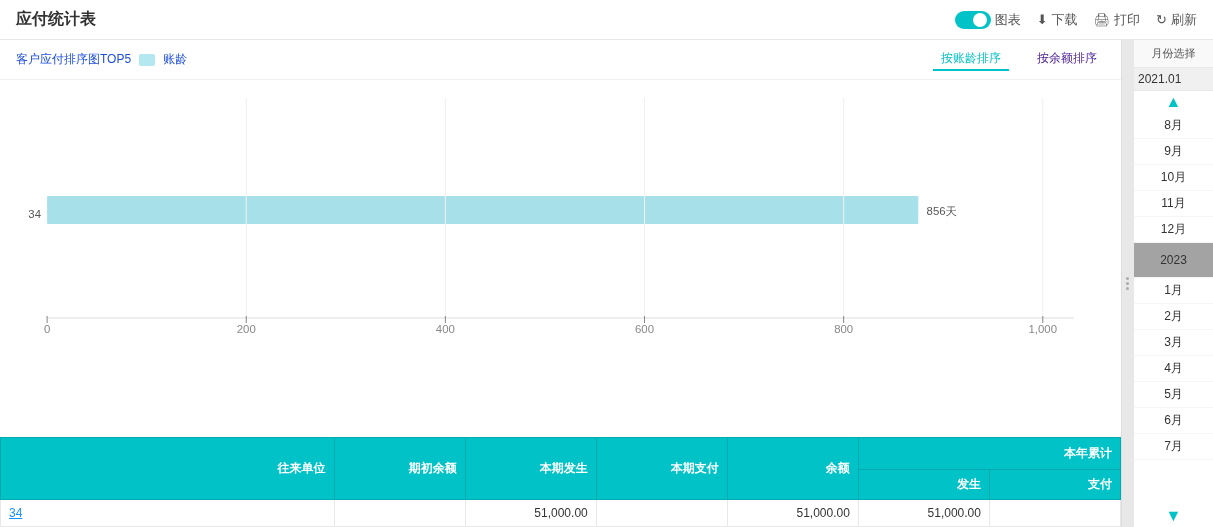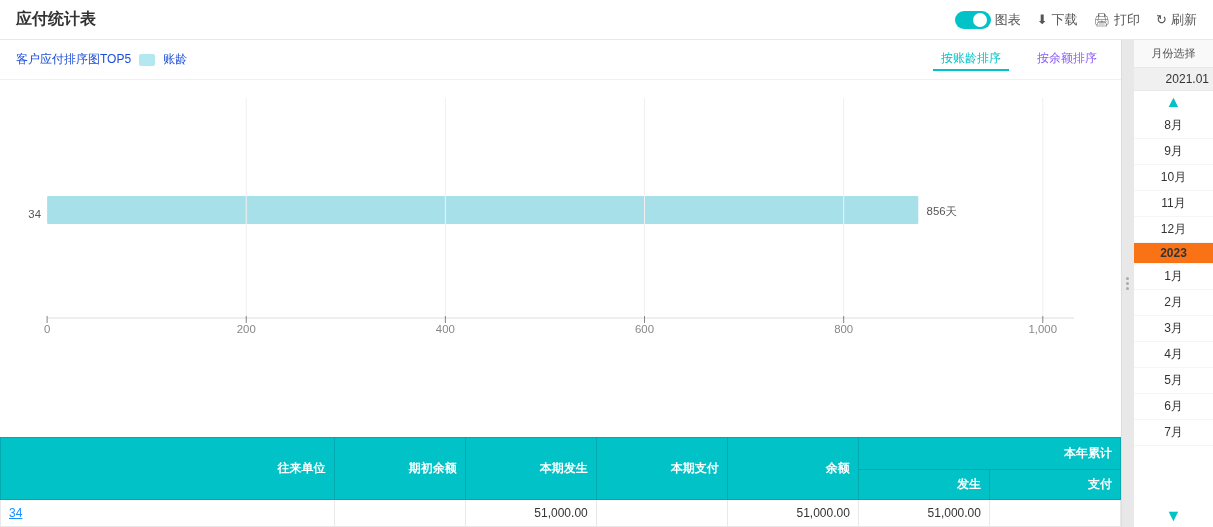--- a/index.html
+++ b/index.html
@@ -22,21 +22,21 @@
     .main-content { display: flex; flex: 1; overflow: hidden; }
     
     
     .chart-area { flex: 1; display: flex; flex-direction: column; overflow: hidden; }
     
     
     .chart-header { display: flex; align-items: center; justify-content: space-between; padding: 8px 16px; border-bottom: 1px solid #f0f0f0; }
     .chart-legend { display: flex; align-items: center; gap: 8px; font-size: 12px; color: #1d4ed8; }
     .legend-box { width: 16px; height: 12px; background: #b3e8f0; border-radius: 2px; display: inline-block; }
     .chart-sort-btns { display: flex; gap: 20px; }
-    .sort-btn { padding: 2px 8px; border: none; background: none; cursor: pointer; color: #8b5cf6; font-size: 12px; border-bottom: 2px solid transparent; }
+    .sort-btn { padding: 2px 8px; border: none; background: none; cursor: pointer; color: #4c1d95; font-size: 12px; border-bottom: 2px solid transparent; }
     .sort-btn.active { color: #00c2c7; border-bottom: 2px solid #00c2c7; }
     
     
     .chart-body { flex: 1; padding: 8px 16px; position: relative; min-height: 200px; }
     .chart-svg { width: 100%; height: 260px; }
     
     
     .table-section { background: #fff; }
     .data-table { width: 100%; border-collapse: collapse; }
     .data-table thead tr th { background: #00c2c7; color: #fff; padding: 6px 8px; text-align: right; font-size: 12px; border: 1px solid #00aab0; }
@@ -49,25 +49,25 @@
     .col-opening { width: 110px; margin-left: 44px; }
     .col-current-occur { width: 110px; }
     .col-current-pay { width: 110px; }
     .col-balance { width: 110px; }
     .col-year-occur { width: 110px; }
     .col-year-pay { width: 110px; }
     
     
     .right-sidebar { width: 80px; border-left: 1px solid #e8e8e8; background: #fff; display: flex; flex-direction: column; overflow: hidden; }
     .sidebar-title { padding: 6px 4px; font-size: 11px; color: #555; border-bottom: 1px solid #e8e8e8; text-align: center; background: #f9f9f9; }
-    .sidebar-current-year { padding: 4px; text-align: right; font-size: 12px; color: #333; background: #f0f0f0; border-bottom: 1px solid #e8e8e8; }
+    .sidebar-current-year { padding: 4px; text-align: left; font-size: 12px; color: #333; background: #f0f0f0; border-bottom: 1px solid #e8e8e8; }
     .sidebar-nav { display: flex; align-items: center; justify-content: center; padding: 2px; cursor: pointer; color: #00c2c7; }
     .sidebar-months { flex: 1; overflow: hidden; }
     .month-item { padding: 4px 8px; font-size: 12px; color: #333; cursor: pointer; text-align: center; border-bottom: 1px solid #f5f5f5; }
-    .month-item.year-label { background: #f97316; color: #333; font-weight: bold; padding: 3px 6px; }
+    .month-item.year-label { background: #a3a3a3; color: #333; font-weight: normal; padding: 10px 6px; }
     
     
     .sidebar-divider { width: 12px; background: #e8e8e8; border-left: 1px solid #ddd; display: flex; align-items: center; justify-content: center; cursor: col-resize; }
     .sidebar-divider-inner { display: flex; flex-direction: column; gap: 2px; }
     .dot { width: 3px; height: 3px; background: #aaa; border-radius: 50%; }
   </style>
 </head>
 <body>
 
 <div class="app-container">

